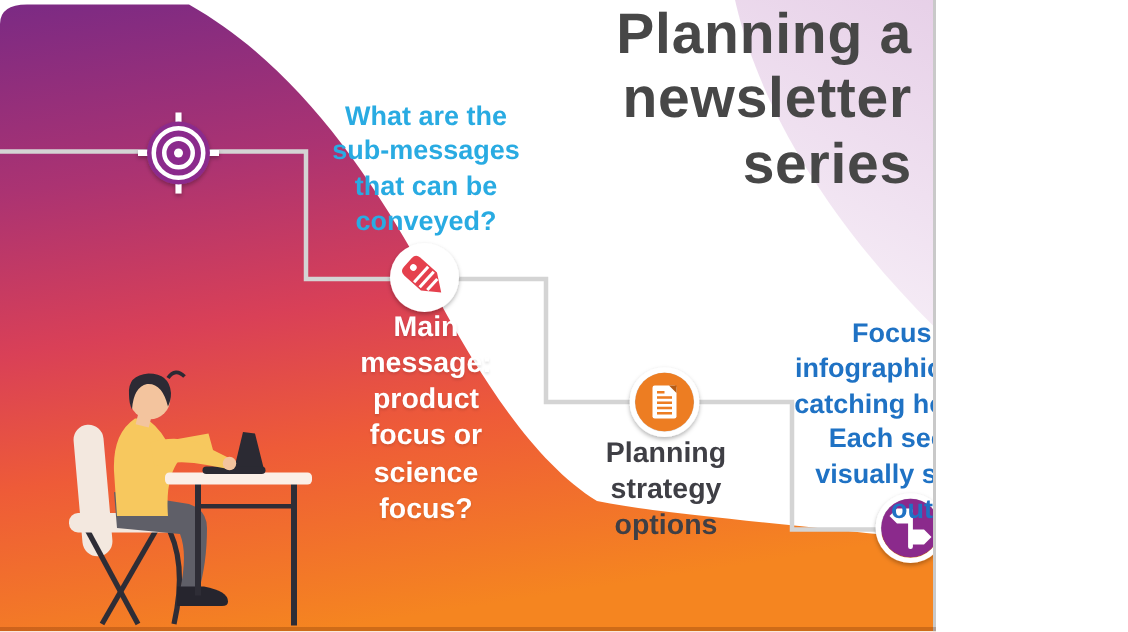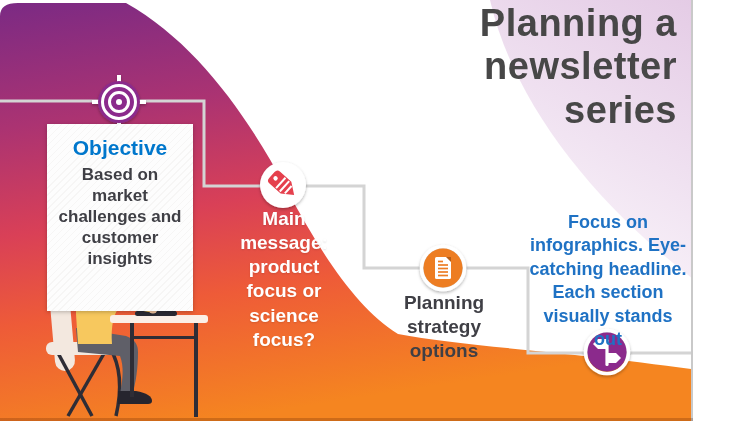--- a/index.html
+++ b/index.html
@@ -1,18 +1,18 @@
 <!DOCTYPE html>
 <html><head>
 <meta charset="utf-8">
 <style>
   html, body { margin: 0; padding: 0; background: #fff; }
   #slide {
     position: relative;
-    width: 693px;
+    width: 624px;
     height: 421px;
     overflow: hidden;
     font-family: "Liberation Sans", sans-serif;
     background: #ffffff;
     box-sizing: border-box;
   }
   #bg-svg { position: absolute; left: 0; top: 0; }
   .abs { position: absolute; }
 
   .title {
@@ -190,25 +190,22 @@
       <circle r="21.5" fill="none" stroke="#fff" stroke-width="3.5"></circle>
       <circle r="19.5" fill="#8B2B8C"></circle>
       <rect x="-1.6" y="-13" width="3.2" height="27" rx="1.5" fill="#ffffff"></rect>
       <path d="M 1,-13 L -9,-13 L -14,-8 L -9,-3 L 1,-3 Z" fill="#ffffff"></path>
       <path d="M -1,1 L 9,1 L 14,6 L 9,11 L -1,11 Z" fill="#ffffff"></path>
     </g>
   </svg>
 
   <div class="abs title">Planning a newsletter series</div>
 
-  <div class="abs card">
-    <div class="card-heading">Objective</div>
-    <div class="card-body">Based on market challenges and customer insights</div>
-  </div>
-
+
+  <div class="abs question q-cyan q1">What are the sub-messages that can be conveyed?</div>
   <div class="abs question q-blue q3">Focus on infographics. Eye-catching headline. Each section visually stands out</div>
 
   <div class="abs step-label l-white l1">Main message: product focus or science focus?</div>
   <div class="abs step-label l-dark  l2">Planning strategy options</div>
 
   <div class="abs edge-right"></div>
   <div class="abs edge-bottom"></div>
 </div>
 
 </body></html>

